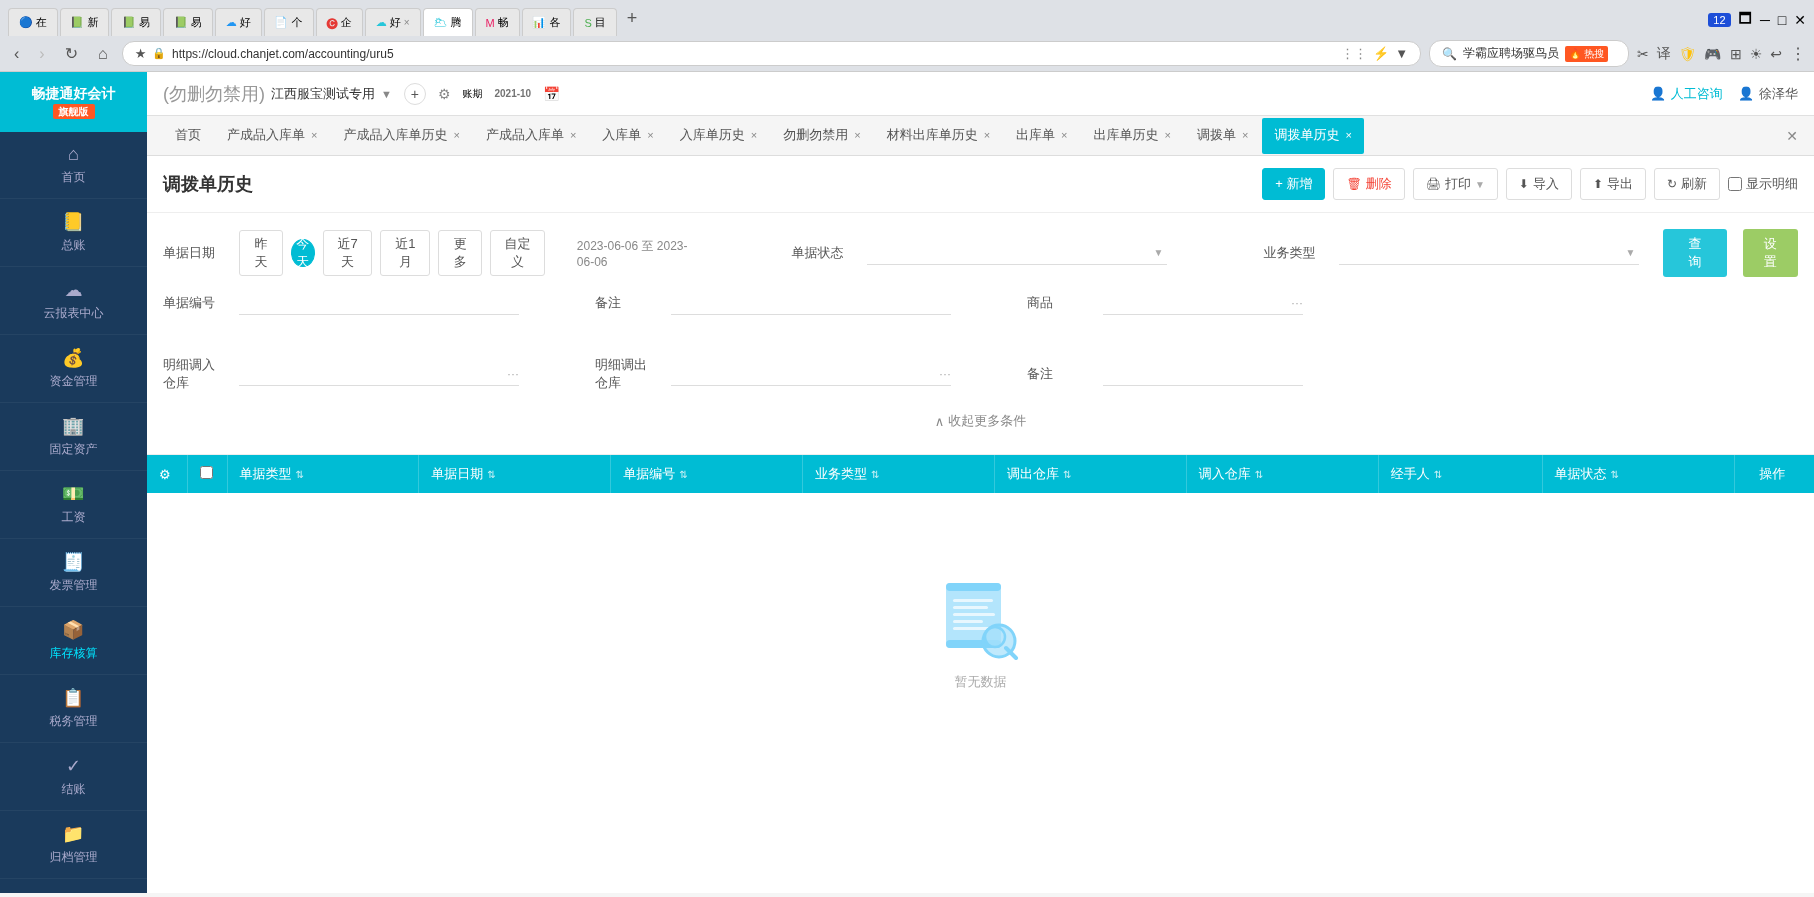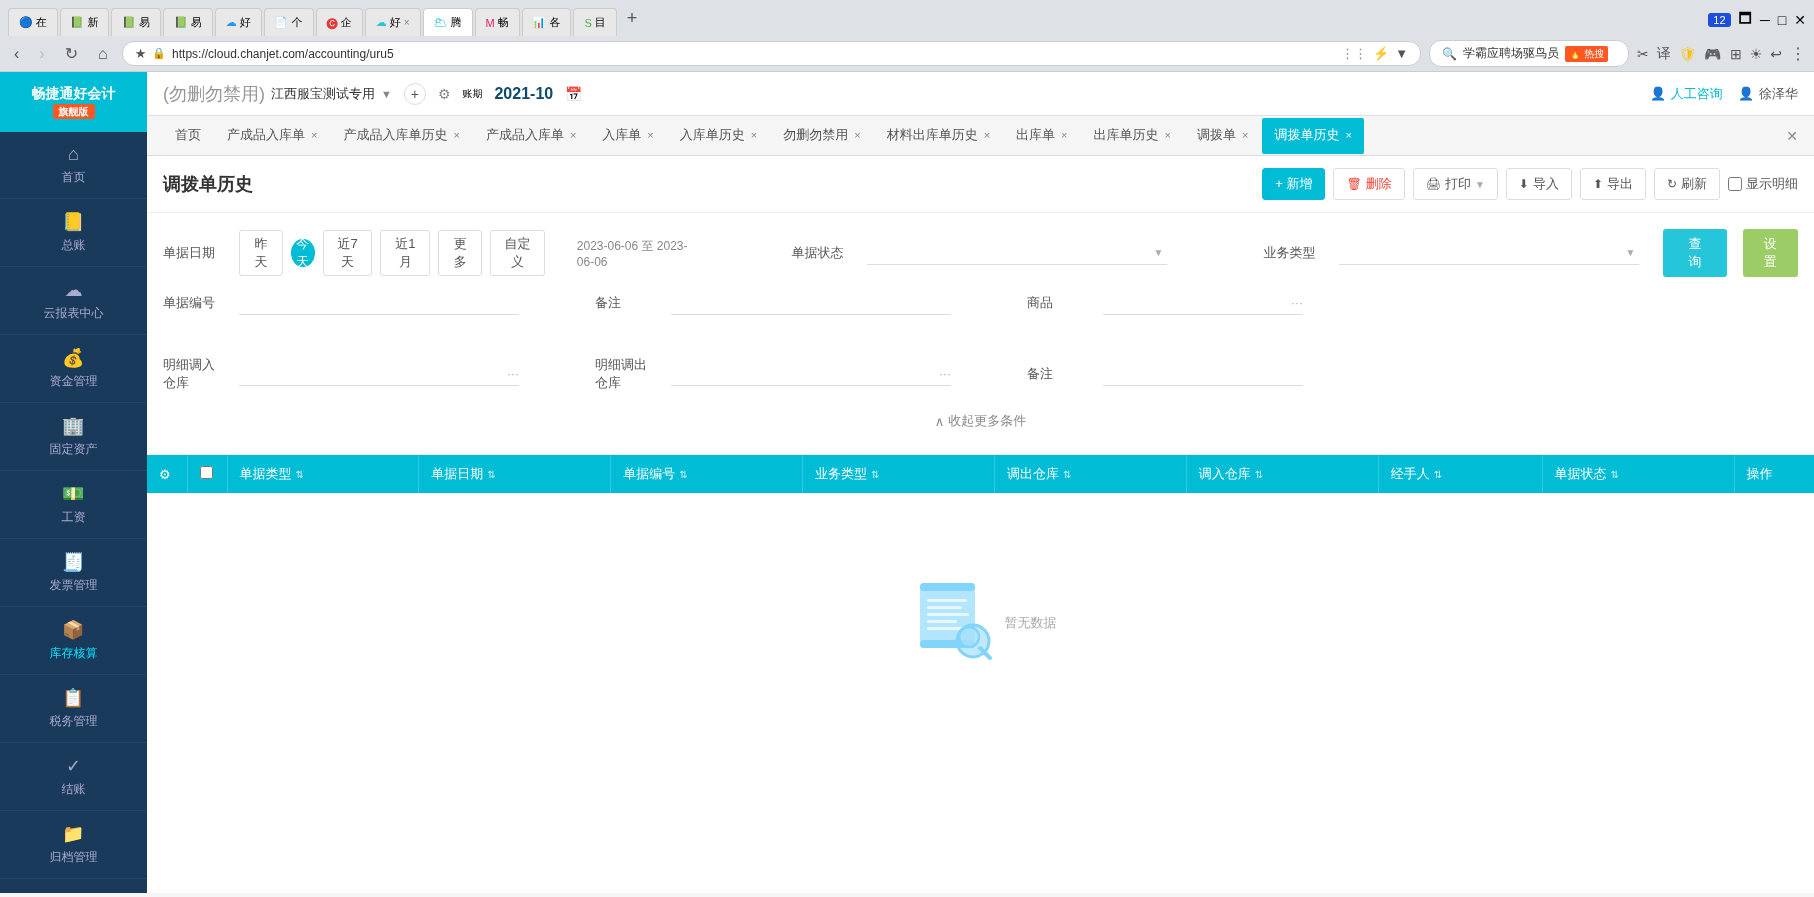--- a/index.html
+++ b/index.html
@@ -16,21 +16,21 @@
     .sidebar-item .s-icon { font-size: 18px; }
     .sidebar-item.active { color: #00e5ff; }
 
     
     .main-content { flex: 1; display: flex; flex-direction: column; background: #fff; overflow: hidden; }
 
     
     .topbar { background: #fff; border-bottom: 1px solid #e0e0e0; padding: 6px 16px; display: flex; align-items: center; gap: 12px; min-height: 44px; }
     .topbar-company { display: flex; align-items: center; gap: 6px; }
     .period-label { color: #000000; font-size: 10px; }
-    .period-value { color: #0c4a6e; font-weight: bold; font-size: 16px; }
+    .period-value { color: #737373; font-weight: bold; font-size: 10px; }
     .topbar-right { margin-left: auto; display: flex; align-items: center; gap: 16px; }
     .help-btn { color: #00bcd4; font-size: 13px; cursor: pointer; display: flex; align-items: center; gap: 4px; }
     .user-info { color: #555; font-size: 13px; display: flex; align-items: center; gap: 4px; cursor: pointer; }
 
     
     .nav-tabs { background: #f5f5f5; border-bottom: 1px solid #ddd; display: flex; align-items: center; padding: 0 16px; min-height: 40px; overflow-x: auto; gap: 2px; }
     .nav-tab { padding: 8px 12px; font-size: 13px; color: #555; cursor: pointer; white-space: nowrap; display: flex; align-items: center; gap: 4px; border-bottom: 2px solid transparent; }
     .nav-tab.active { color: #fff; background: #00bcd4; border-radius: 2px; }
     .nav-tab .tab-x { color: #888; font-size: 11px; margin-left: 2px; }
     .nav-tab.active .tab-x { color: #fff; }
@@ -66,21 +66,21 @@
     .table-header { background: #00bcd4; color: #fff; }
     .table-header th { padding: 10px 12px; font-size: 13px; font-weight: normal; text-align: left; white-space: nowrap; border-right: 1px solid rgba(255,255,255,0.2); cursor: pointer; user-select: none; }
     .table-header th:last-child { border-right: none; }
     .th-sort { display: flex; align-items: center; gap: 4px; }
     .sort-icon { font-size: 10px; color: rgba(255,255,255,0.8); }
     .settings-th { width: 40px; text-align: center; }
     .check-th { width: 40px; text-align: center; }
     .ops-th { width: 80px; text-align: center; }
 
     
-    .empty-state { display: flex; flex-direction: row; align-items: center; justify-content: center; padding: 80px 20px; color: #aaa; }
+    .empty-state { display: flex; flex-direction: column; align-items: center; justify-content: center; padding: 80px 20px; color: #aaa; }
 
     
     .scroll-doc { position: relative; width: 100px; height: 100px; }
   </style>
 </head>
 <body>
 
 <div style="background:#dee1e6; height:36px; display:flex; align-items:flex-end; padding:0 8px; gap:2px; overflow:hidden;">
   <div style="background:#e8e8e8;border:1px solid #ccc;border-bottom:none;border-radius:4px 4px 0 0;padding:4px 10px;font-size:11px;display:flex;align-items:center;gap:3px;cursor:pointer;height:28px;">
     <span style="color:#4a90d9;font-weight:bold;">🔵</span>
@@ -454,21 +454,21 @@
                 <span>经手人</span>
                 <span class="sort-icon">⇅</span>
               </div>
             </th>
             <th>
               <div class="th-sort">
                 <span>单据状态</span>
                 <span class="sort-icon">⇅</span>
               </div>
             </th>
-            <th class="ops-th" style="text-align:left;padding-right:16px;">
+            <th class="ops-th" style="text-align:center;padding-right:16px;">
               <span>操作</span>
             </th>
           </tr>
         </thead>
         <tbody class="table-body">
         </tbody>
       </table>
 
       <div class="empty-state">
         <div class="scroll-doc">

